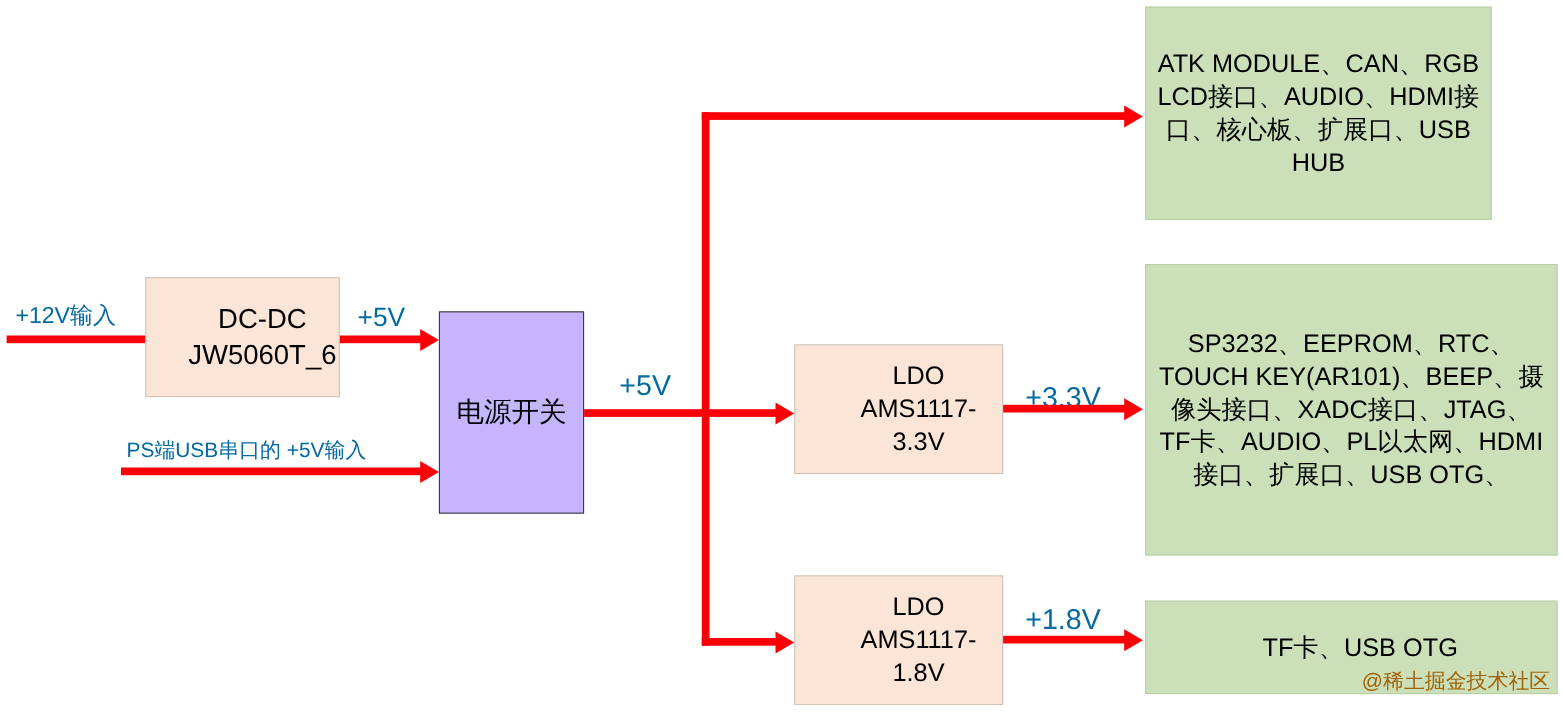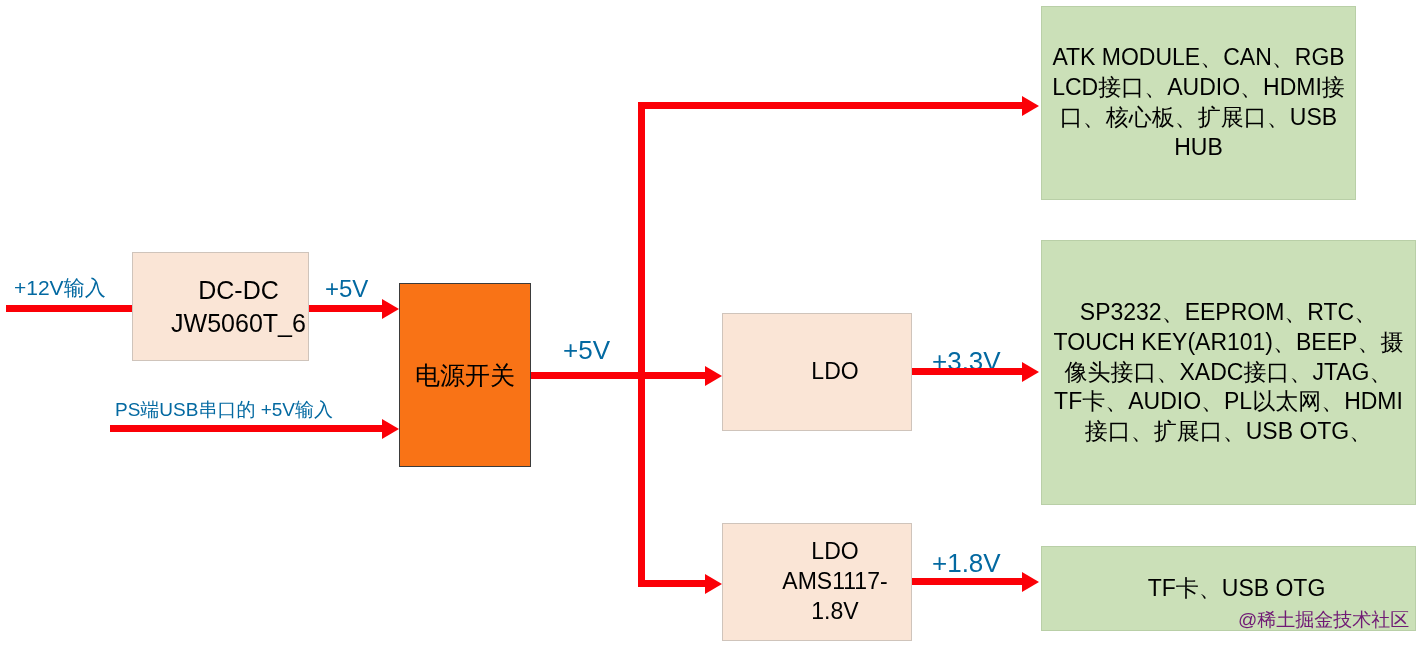--- a/index.html
+++ b/index.html
@@ -26,21 +26,21 @@
     text-align: center;
     color: #000000;
     line-height: 1.30;
   }
   .box-peach {
     background: #fae5d6;
     border: 1px solid #cfc4bb;
     padding-left: 36px;
   }
   .box-gray {
-    background: #f97316;
+    background: #c4b5fd;
     border: 1px solid #3b3b3b;
   }
   .box-green {
     background: #cbe0b8;
     border: 1px solid #b9cfa7;
   }
   .box-inner {
     padding: 0 10px;
     width: 100%;
   }
@@ -58,21 +58,21 @@
   .arrowhead {
     position: absolute;
     width: 0;
     height: 0;
     border-top: 10px solid transparent;
     border-bottom: 10px solid transparent;
     border-left: 17px solid #fb0007;
   }
   .watermark {
     position: absolute;
-    color: #701a75;
+    color: #a16207;
     white-space: nowrap;
     line-height: 1;
   }
 </style>
 </head>
 <body>
 
 <div id="canvas">
 
   <div class="label" style="left:14px; top:277px; font-size:21px;">+12V输入</div>
@@ -109,20 +109,21 @@
 
   <div class="wire" style="left:638px; top:102px; width:392px; height:7px;"></div>
   <div class="arrowhead" style="left:1022px; top:96px;"></div>
 
   <div class="wire" style="left:638px; top:580px; width:77px; height:7px;"></div>
   <div class="arrowhead" style="left:705px; top:574px;"></div>
 
   <div class="box box-peach" style="left:722px; top:313px; width:190px; height:118px; font-size:23px;">
     <div class="box-inner">
       <div>LDO</div>
+      <div>AMS1117-3.3V</div>
     </div>
   </div>
 
   <div class="label" style="left:932px; top:348px; font-size:26px;">+3.3V</div>
   <div class="wire" style="left:912px; top:368px; width:118px; height:7px;"></div>
   <div class="arrowhead" style="left:1022px; top:362px;"></div>
 
   <div class="box box-peach" style="left:722px; top:523px; width:190px; height:118px; font-size:23px;">
     <div class="box-inner">
       <div>LDO</div>

